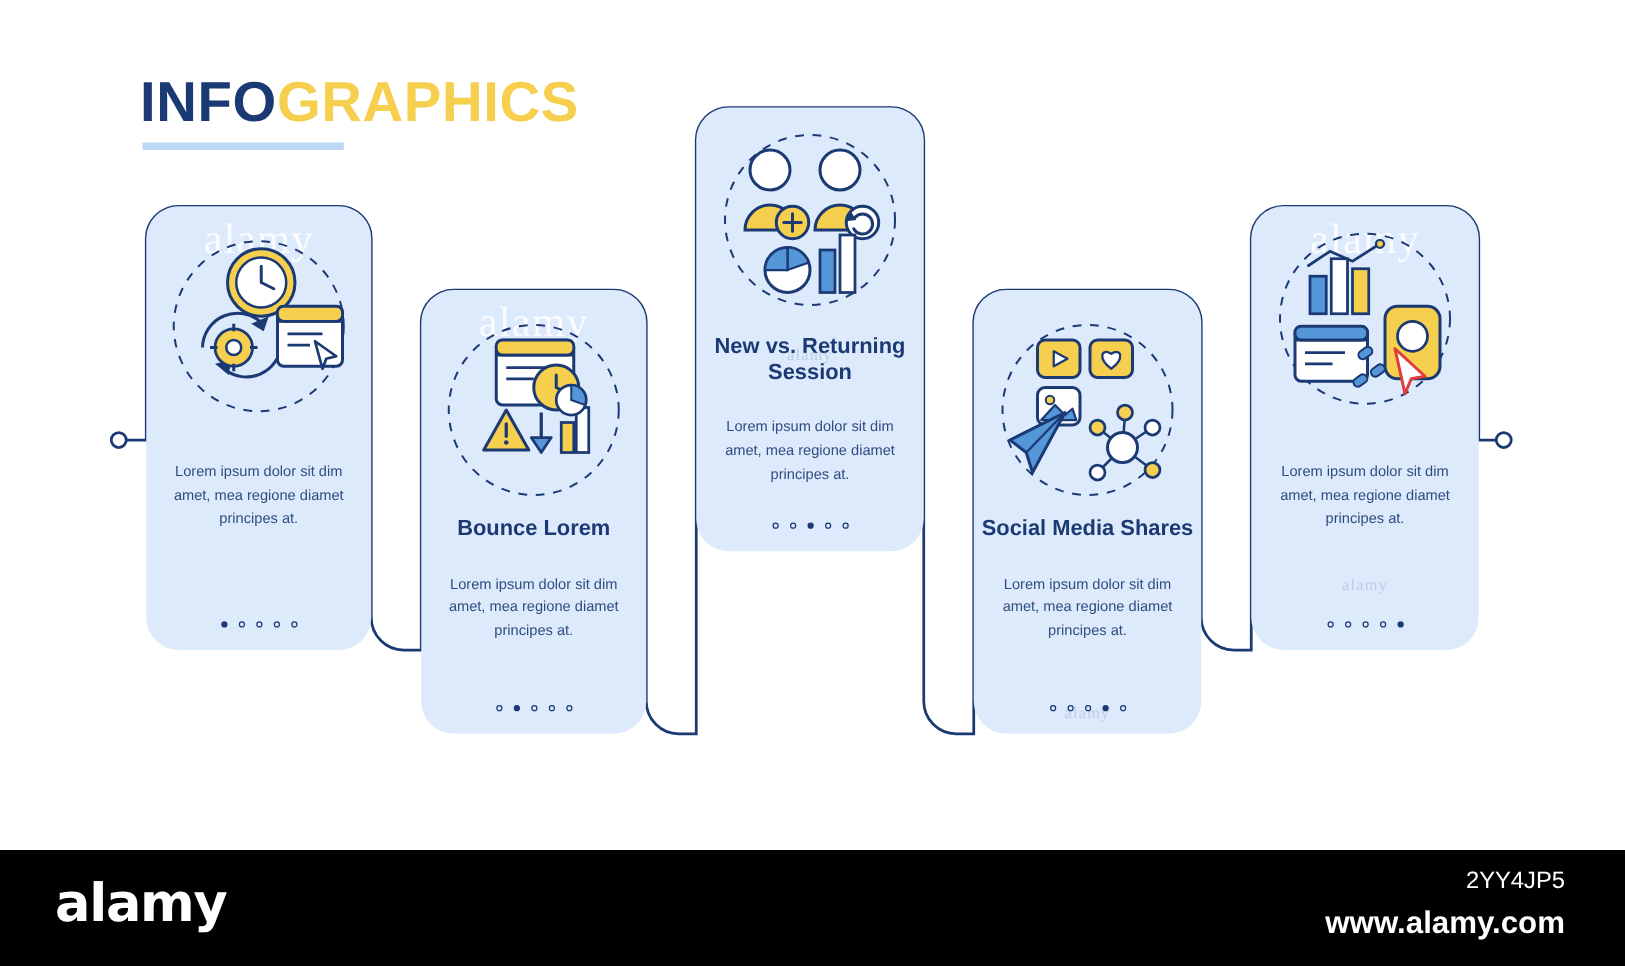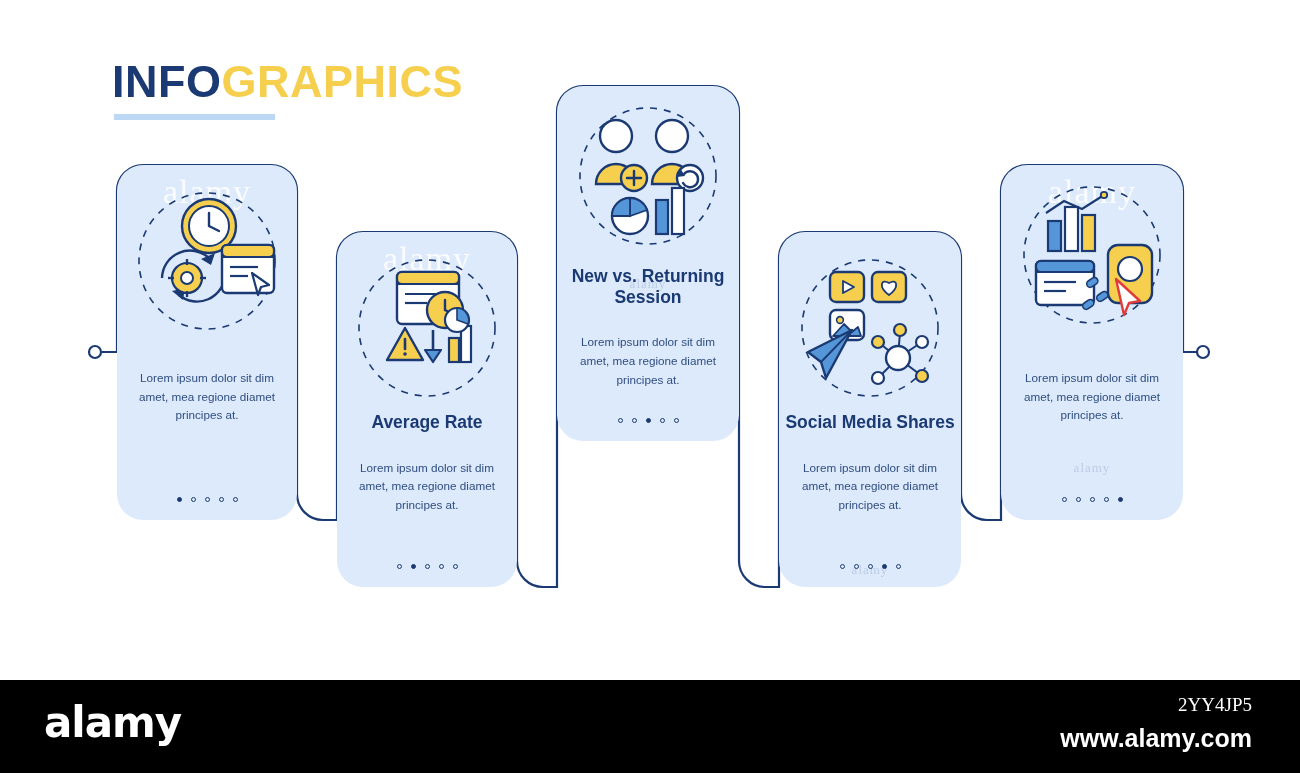--- a/index.html
+++ b/index.html
@@ -148,21 +148,20 @@
     font-family: "DejaVu Sans", sans-serif;
     letter-spacing: -1px;
   }
   .footer-id {
     position: absolute;
     right: 48px;
     top: 14px;
     color: #ffffff;
     font-size: 19px;
     text-align: left;
-    font-family: Liberation Serif, serif;
   }
   .footer-url {
     position: absolute;
     right: 48px;
     top: 44px;
     color: #ffffff;
     font-size: 25px;
     font-weight: bold;
     text-align: left;
   }
@@ -247,21 +246,21 @@
         <path d="M86 80 L86 104" stroke="#1b3a73" stroke-width="2.6"></path>
         <path d="M78 100 L86 112 L94 100 Z" fill="#5596d8" stroke="#1b3a73" stroke-width="2.2" stroke-linejoin="round"></path>
 
         <rect x="102" y="88" width="10" height="24" fill="#f6cf4f" stroke="#1b3a73" stroke-width="2.2"></rect>
         <rect x="114" y="76" width="10" height="36" fill="#ffffff" stroke="#1b3a73" stroke-width="2.2"></rect>
 
         <circle cx="110" cy="70" r="12" fill="#ffffff" stroke="#1b3a73" stroke-width="2.2"></circle>
         <path d="M110 70 L110 58 A 12 12 0 0 1 121 74 Z" fill="#5596d8" stroke="#1b3a73" stroke-width="1.6"></path>
       </svg>
     </div>
-    <div class="card-title">Average Rate</div>
+    <div class="card-title">Bounce Lorem</div>
     <div class="card-desc">Lorem ipsum dolor sit dim amet, mea regione diamet principes at.</div>
     <div class="dots">
       <span class="dot"></span>
       <span class="dot filled"></span>
       <span class="dot"></span>
       <span class="dot"></span>
       <span class="dot"></span>
     </div>
   </div>
 

